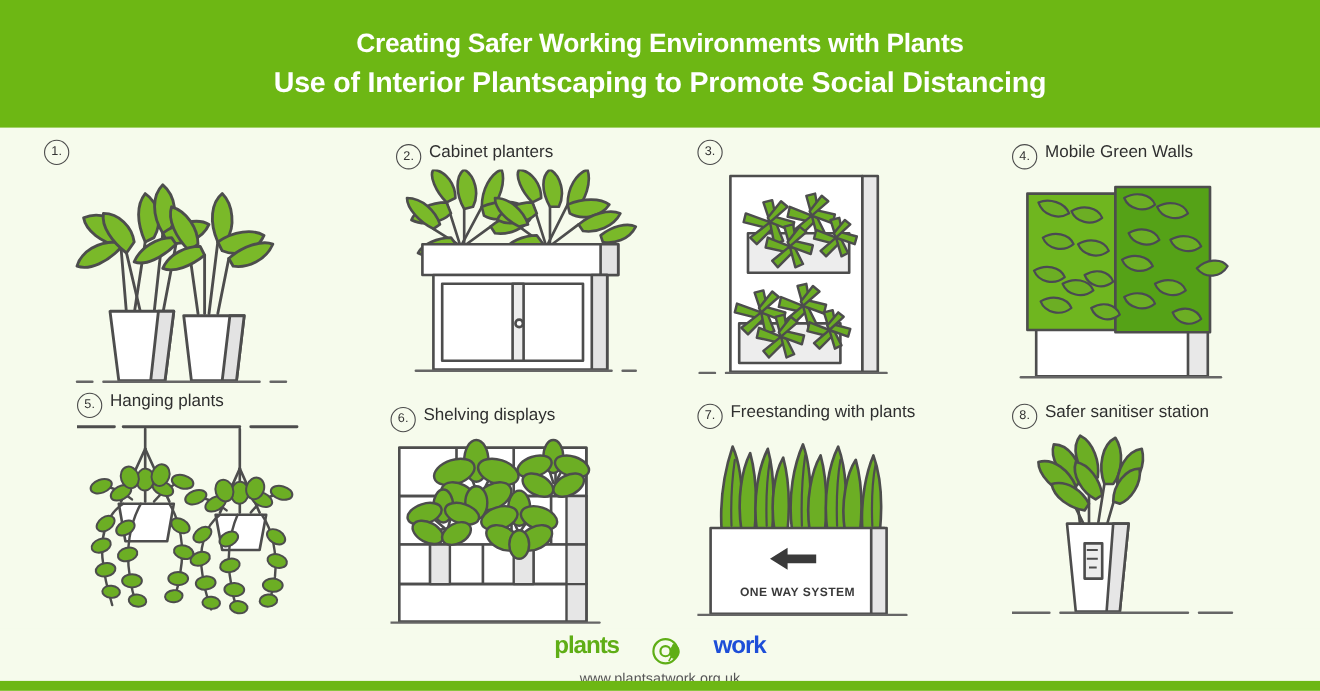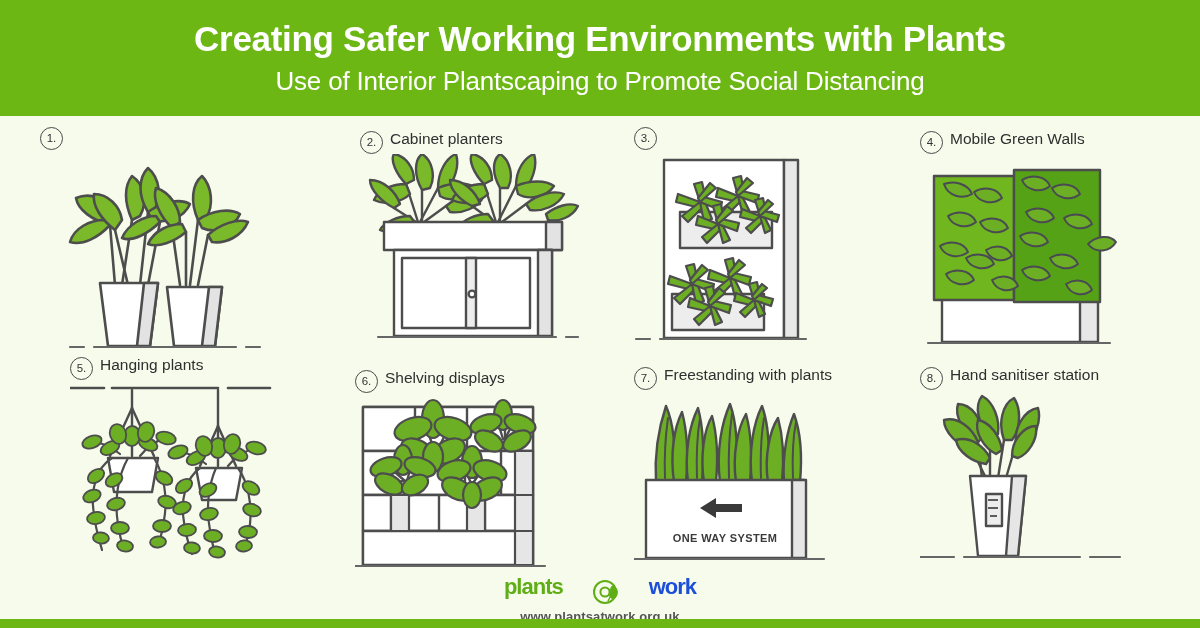--- a/index.html
+++ b/index.html
@@ -9,25 +9,25 @@
     font-family:"Liberation Sans", sans-serif;
     overflow:hidden;
     position:relative;
   }
   .header{
     position:absolute;left:0;top:0;width:1200px;height:116px;
     background:#6db714;
     display:flex;flex-direction:column;align-items:center;justify-content:center;
   }
   .header h1{
-    margin:0;color:#ffffff;font-size:35px;font-weight:bold;letter-spacing:-0.3px;
+    margin:0;color:#ffffff;font-size:24px;font-weight:bold;letter-spacing:-0.3px;
     line-height:1.1;
   }
   .header h2{
-    margin:8px 0 0 0;color:#ffffff;font-size:26px;font-weight:normal;letter-spacing:-0.2px;
+    margin:8px 0 0 0;color:#ffffff;font-size:26px;font-weight:bold;letter-spacing:-0.2px;
     line-height:1.1;
   }
   .grid{position:absolute;left:0;top:116px;width:1200px;height:455px;}
   .cell{position:absolute;}
   .label{
     display:flex;align-items:flex-start;gap:7px;
     color:#2f2f2f;font-size:15.5px;line-height:1.18;
   }
   .num{
     flex:0 0 auto;width:21px;height:21px;border:1.6px solid #4a4a4a;border-radius:50%;
@@ -36,21 +36,21 @@
   }
   .art{position:relative;}
   .footer{
     position:absolute;left:0;bottom:0;width:1200px;height:57px;
     display:flex;flex-direction:column;align-items:center;justify-content:center;
     background:#f6fbec;
   }
   .logo{font-size:22px;font-weight:bold;letter-spacing:-1px;line-height:1;display:flex;align-items:flex-start;gap:28px;}
   .logo .g{color:#5fae16;}
   .logo .d{color:#1d4ed8;}
-  .url{font-size:13px;color:#555;margin-top:3px;letter-spacing:0.1px;font-weight:bold;}
+  .url{font-size:13px;color:#555;margin-top:3px;letter-spacing:0.1px;}
   .bar{position:absolute;left:0;bottom:0;width:1200px;height:9px;background:#6db714;}
   .sign-text{font-size:11px;font-weight:bold;fill:#3a3a3a;letter-spacing:0.4px;}
 </style>
 </head>
 <body>
 
 <div class="header">
   <h1>Creating Safer Working Environments with Plants</h1>
   <h2>Use of Interior Plantscaping to Promote Social Distancing</h2>
 </div>
@@ -491,21 +491,21 @@
         <g stroke="#666" stroke-width="2.2" stroke-linecap="round">
           <path d="M0 169 L190 169"></path>
         </g>
       </svg>
     </div>
   </div>
 
   <div class="cell" style="left:920px;top:250px;width:260px;">
     <div class="label">
       <div class="num">8.</div>
-      <div>Hand sanitiser station</div>
+      <div>Safer sanitiser station</div>
     </div>
     <div class="art">
       <svg width="220" height="185" viewBox="0 0 220 185">
         <g stroke="#4d4d4d" stroke-width="2.4" fill="none" stroke-linecap="round">
           <path d="M62 88 L58 52"></path>
             <path d="M70 88 L70 46"></path>
             <path d="M78 88 L84 50"></path>
           <path d="M86 88 L96 54"></path>
             <path d="M66 88 L52 60"></path>
         </g>

